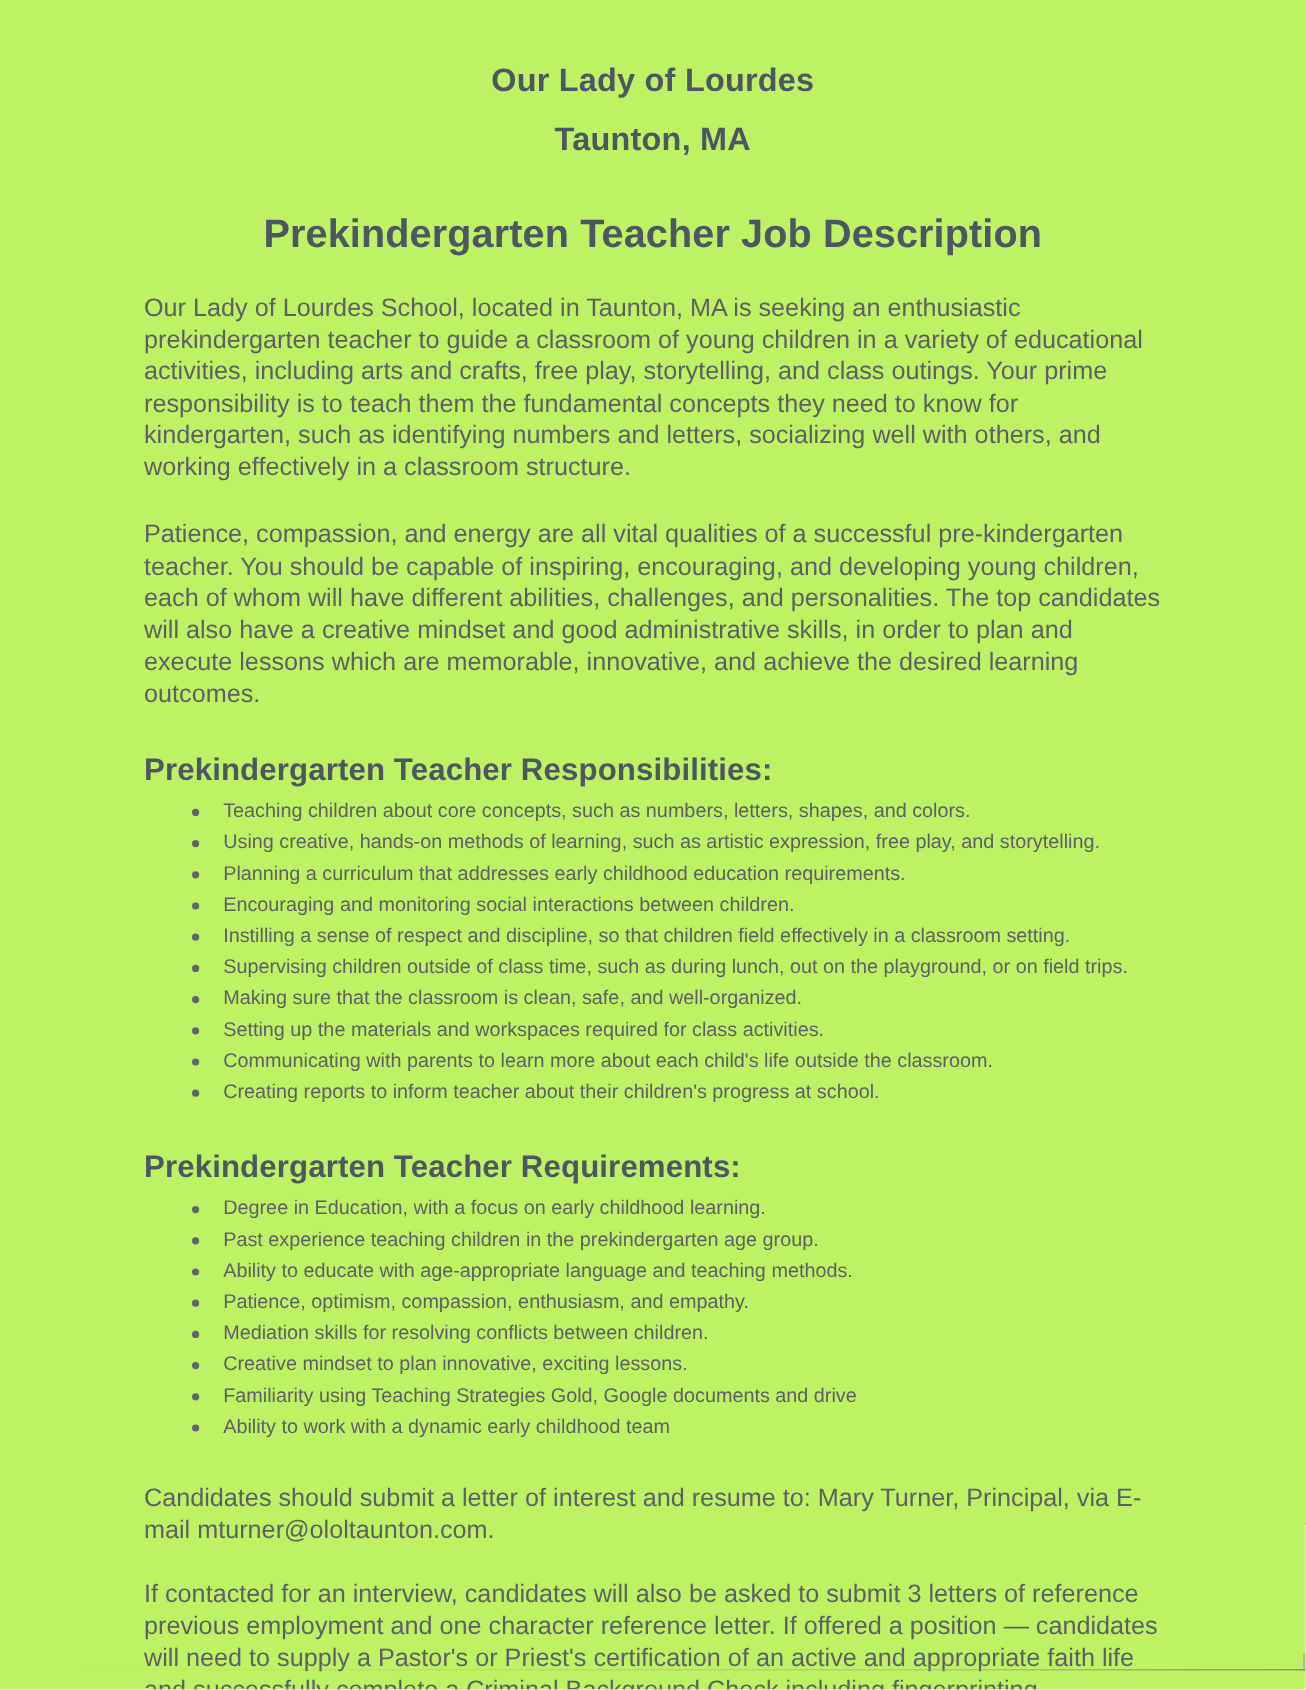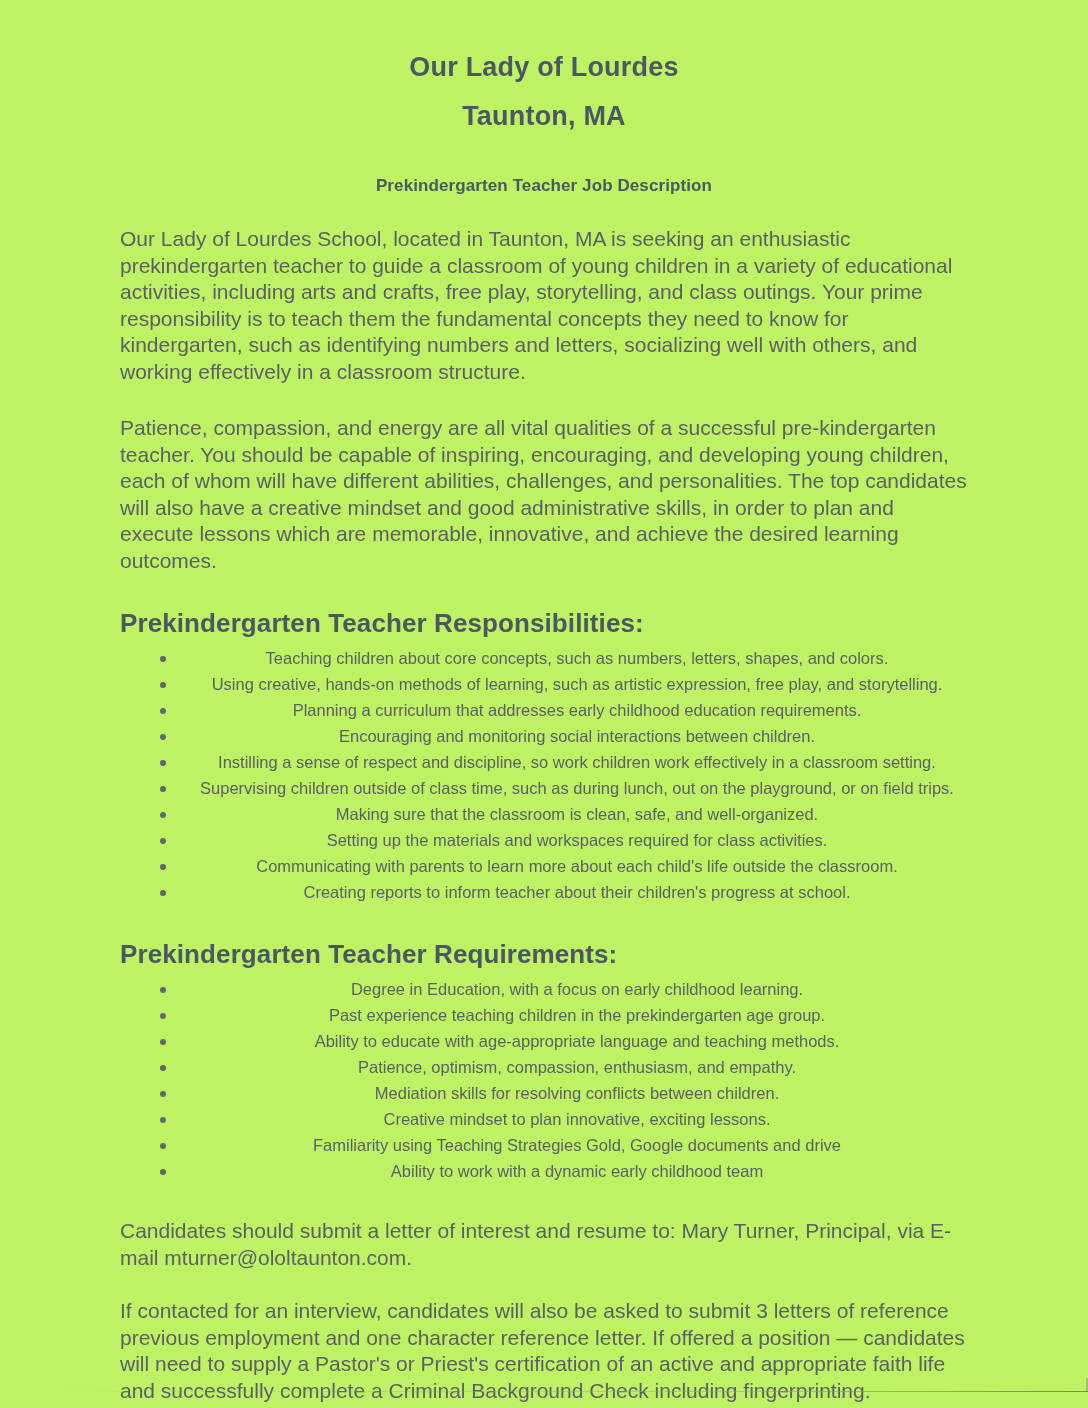--- a/index.html
+++ b/index.html
@@ -47,21 +47,21 @@
     font-weight: bold;
     color: #4d5763;
     letter-spacing: 0.2px;
     line-height: 1.0;
   }
   .title-line-1 { margin-top: 54px; }
   .title-line-2 { margin-top: 22px; }
 
   .doc-subtitle {
     text-align: center;
-    font-size: 17px;
+    font-size: 33px;
     font-weight: bold;
     color: #4d5763;
     margin-top: 46px;
     letter-spacing: 0.1px;
   }
 
   .para {
     font-size: 21px;
     line-height: 26.5px;
     color: #5c6065;
@@ -75,21 +75,20 @@
     color: #4d5763;
     margin-top: 34px;
     margin-bottom: 6px;
     letter-spacing: 0.1px;
   }
 
   ul.bullets {
     list-style: none;
     margin: 0;
     padding: 0;
-    text-align: center;
   }
   ul.bullets li {
     position: relative;
     padding-left: 66px;
     font-size: 16.5px;
     line-height: 26px;
     color: #5c6065;
     margin: 0;
   }
   ul.bullets li::before {
@@ -128,21 +127,21 @@
 
     <p class="para">Patience, compassion, and energy are all vital qualities of a successful pre-kindergarten teacher. You should be capable of inspiring, encouraging, and developing young children, each of whom will have different abilities, challenges, and personalities. The top candidates will also have a creative mindset and good administrative skills, in order to plan and execute lessons which are memorable, innovative, and achieve the desired learning outcomes.</p>
 
     <h2 class="section-heading">Prekindergarten Teacher Responsibilities:</h2>
 
     <ul class="bullets">
       <li>Teaching children about core concepts, such as numbers, letters, shapes, and colors.</li>
       <li>Using creative, hands-on methods of learning, such as artistic expression, free play, and storytelling.</li>
       <li>Planning a curriculum that addresses early childhood education requirements.</li>
       <li>Encouraging and monitoring social interactions between children.</li>
-      <li>Instilling a sense of respect and discipline, so work children work effectively in a classroom setting.</li>
+      <li>Instilling a sense of respect and discipline, so that children field effectively in a classroom setting.</li>
       <li>Supervising children outside of class time, such as during lunch, out on the playground, or on field trips.</li>
       <li>Making sure that the classroom is clean, safe, and well-organized.</li>
       <li>Setting up the materials and workspaces required for class activities.</li>
       <li>Communicating with parents to learn more about each child's life outside the classroom.</li>
       <li>Creating reports to inform teacher about their children's progress at school.</li>
     </ul>
 
     <h2 class="section-heading">Prekindergarten Teacher Requirements:</h2>
 
     <ul class="bullets">

